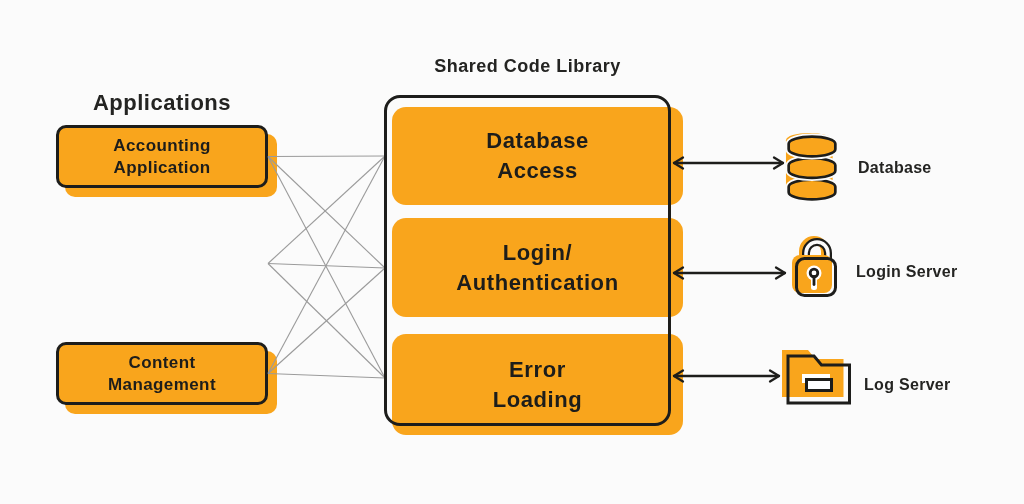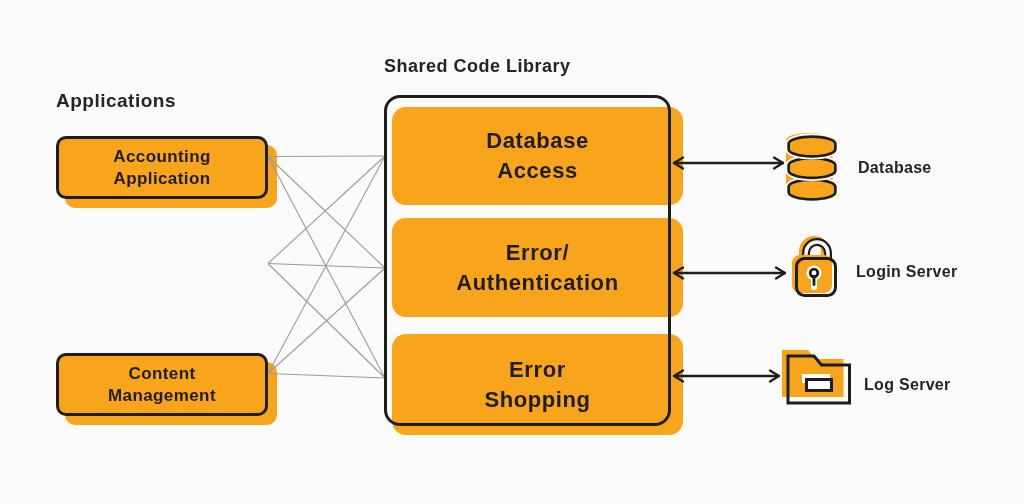--- a/index.html
+++ b/index.html
@@ -1,29 +1,29 @@
 <!DOCTYPE html>
 <html><head>
 <meta charset="utf-8">
 <style>
   html,body{margin:0;padding:0;background:#FBFBFB;}
   .stage{
     position:relative;width:1024px;height:504px;background:#FBFBFB;overflow:hidden;
     font-family:"Liberation Sans","DejaVu Sans",sans-serif;color:#1D1D1B;
   }
   .sec-title{
-    position:absolute;text-align:left;font-weight:700;letter-spacing:.5px;color:#242422;
+    position:absolute;text-align:center;font-weight:700;letter-spacing:.5px;color:#242422;
   }
-  .apps-title{left:56px;top:90px;width:212px;font-size:19px;}
+  .apps-title{left:56px;top:90px;width:212px;font-size:22px;}
   .lib-title{left:384px;top:56px;width:287px;font-size:18px;}
   .app-box{
     position:absolute;left:56px;width:212px;height:63px;box-sizing:border-box;
     background:#F9A51C;border:3px solid #1D1D1B;border-radius:10px;
     box-shadow:9px 9px 0 0 #F9A51C;
-    display:flex;align-items:center;justify-content:center;margin-top:11px;
+    display:flex;align-items:center;justify-content:center;
   }
   .app-box .lbl{
     font-size:17px;font-weight:700;line-height:1.25;letter-spacing:.4px;
     text-align:center;white-space:pre-line;
   }
   .container-frame{
     position:absolute;left:384px;top:95px;width:287px;height:331px;box-sizing:border-box;
     border:3px solid #1D1D1B;border-radius:16px;background:transparent;z-index:3;pointer-events:none;
   }
   .module-box{
@@ -56,26 +56,26 @@
   <div class="app-box" style="top:342px;">
     <span class="lbl">Content
 Management</span>
   </div>
 
   <div class="module-box" style="top:107px;height:98px;">
     <span class="lbl">Database
 Access</span>
   </div>
   <div class="module-box" style="top:218px;height:99px;">
-    <span class="lbl">Error/
+    <span class="lbl">Login/
 Authentication</span>
   </div>
   <div class="module-box" style="top:334px;height:101px;">
     <span class="lbl">Error
-Shopping</span>
+Loading</span>
   </div>
 
   <div class="container-frame"></div>
 
   <svg class="connector-layer" width="1024" height="504" viewBox="0 0 1024 504" xmlns="http://www.w3.org/2000/svg">
     <g stroke="#9B9B9B" stroke-width="1.1" fill="none">
       <line x1="268" y1="156.5" x2="385" y2="156"></line>
       <line x1="268" y1="156.5" x2="385" y2="268"></line>
       <line x1="268" y1="156.5" x2="385" y2="378"></line>
       <line x1="268" y1="263.5" x2="385" y2="156"></line>

